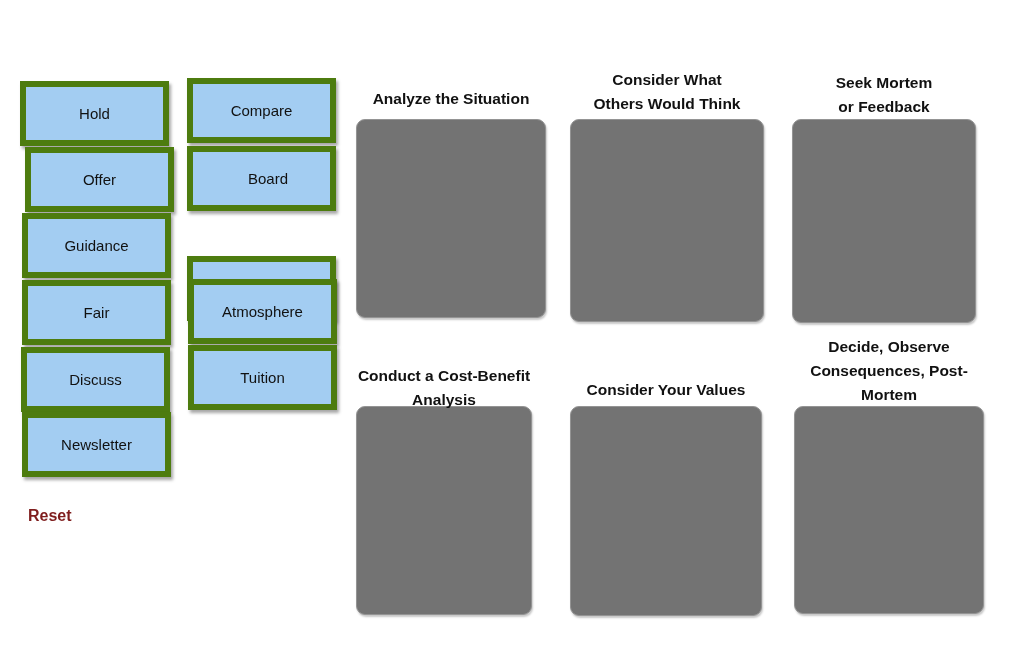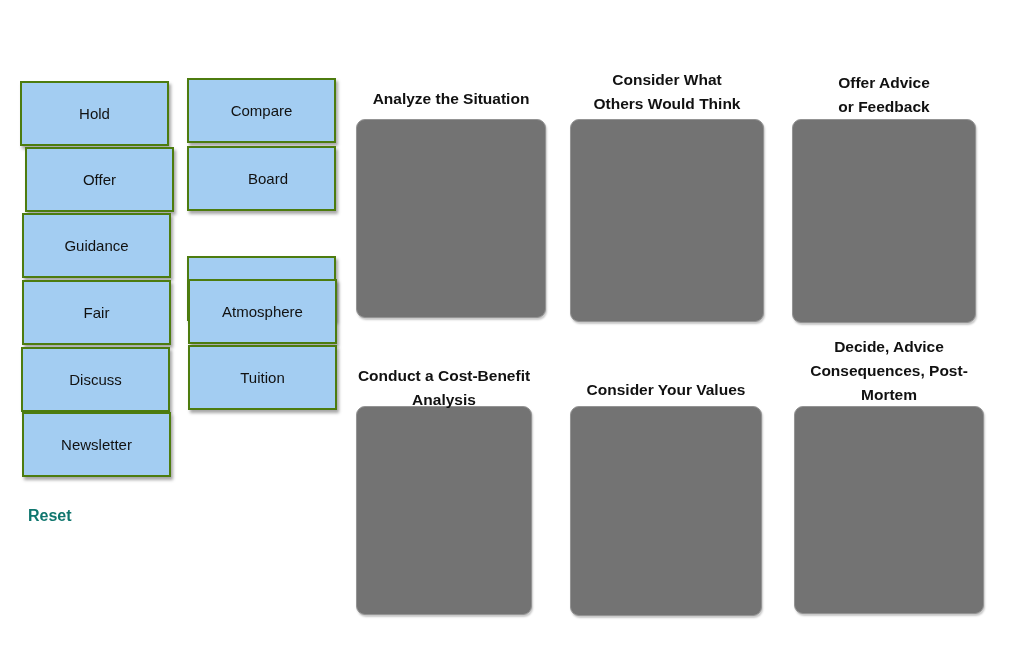--- a/index.html
+++ b/index.html
@@ -15,21 +15,21 @@
     background: #ffffff;
     overflow: hidden;
   }
   
   .tile {
     position: absolute;
     width: 149px;
     height: 65px;
     box-sizing: border-box;
     background: #a3cdf2;
-    border: 2px solid #4d7c0f;
+    border: 6px solid #4d7c0f;
     border-radius: 0;
     box-shadow: 2px 3px 3px rgba(0,0,0,0.35);
     display: flex;
     align-items: center;
     justify-content: center;
     font-size: 15px;
     color: #111111;
     cursor: grab;
     user-select: none;
   }
@@ -54,21 +54,21 @@
     color: #111111;
     z-index: 2;
     white-space: nowrap;
   }
   .reset {
     position: absolute;
     left: 28px;
     top: 507px;
     font-weight: bold;
     font-size: 16px;
-    color: #0f766e;
+    color: #7f1d1d;
     cursor: pointer;
     user-select: none;
   }
 </style>
 </head>
 <body>
 
 <div class="stage">
 
   <div class="tile" style="left:20px;  top:81px;">Hold</div>
@@ -91,41 +91,41 @@
 
   <div class="zone" style="left:570px; top:119px; width:194px; height:203px;">
     <div class="zone-header" style="top:-52px;">
       <div>Consider What</div>
       <div>Others Would Think</div>
     </div>
   </div>
 
   <div class="zone" style="left:792px; top:119px; width:184px; height:204px;">
     <div class="zone-header" style="top:-49px;">
-      <div>Offer Advice</div>
+      <div>Seek Mortem</div>
       <div>or Feedback</div>
     </div>
   </div>
 
   <div class="zone" style="left:356px; top:406px; width:176px; height:209px;">
     <div class="zone-header" style="top:-43px;">
       <div>Conduct a Cost-Benefit</div>
       <div>Analysis</div>
     </div>
   </div>
 
   <div class="zone" style="left:570px; top:406px; width:192px; height:210px;">
     <div class="zone-header" style="top:-29px;">
       <div>Consider Your Values</div>
     </div>
   </div>
 
   <div class="zone" style="left:794px; top:406px; width:190px; height:208px;">
     <div class="zone-header" style="top:-72px;">
-      <div>Decide, Advice</div>
+      <div>Decide, Observe</div>
       <div>Consequences, Post-</div>
       <div>Mortem</div>
     </div>
   </div>
 
   <div class="reset">Reset</div>
 
 </div>
 
 </body></html>

